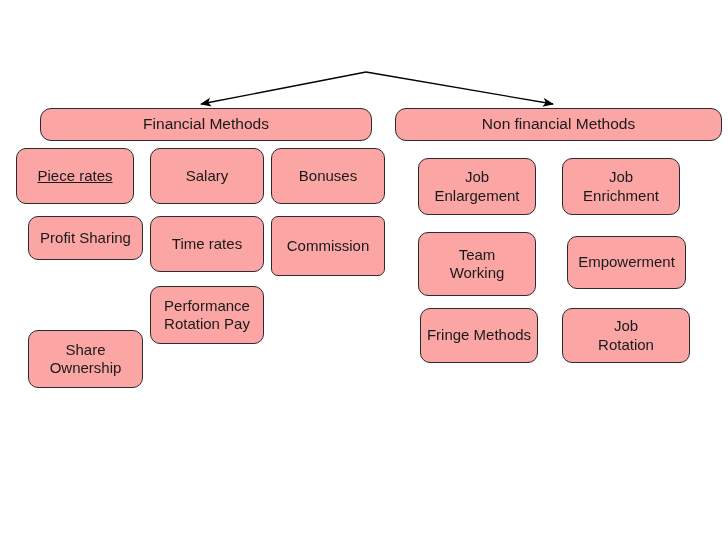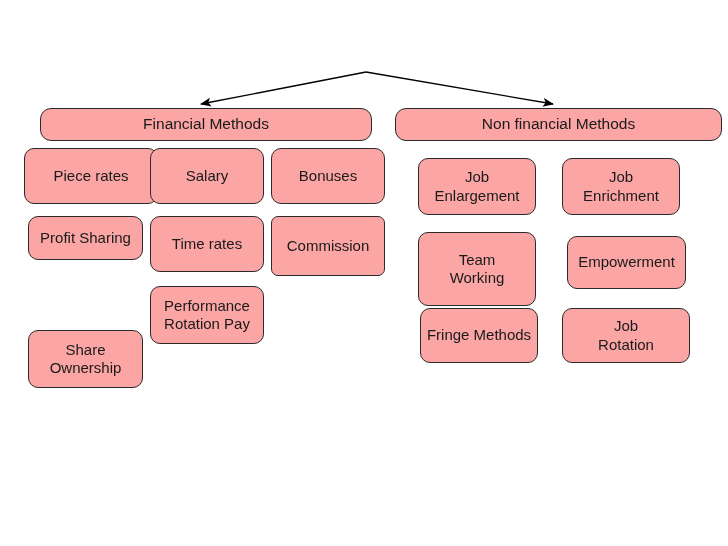--- a/index.html
+++ b/index.html
@@ -69,21 +69,21 @@
       </marker>
     </defs>
     <path d="M 366 72 L 201 104" fill="none" stroke="#000000" stroke-width="1.3" marker-end="url(#arrowhead)"></path>
     <path d="M 366 72 L 553 104" fill="none" stroke="#000000" stroke-width="1.3" marker-end="url(#arrowhead)"></path>
   </svg>
 
   <div class="node header" style="left:40px; top:108px; width:332px; height:33px;">
     <span>Financial Methods</span>
   </div>
 
-  <div class="node leaf" style="left:24px; top:148px; width:134px; height:56px;">
+  <div class="node leaf" style="left:16px; top:148px; width:118px; height:56px;text-decoration:underline;">
     <span>Piece rates</span>
   </div>
   <div class="node leaf" style="left:150px; top:148px; width:114px; height:56px;">
     <span>Salary</span>
   </div>
   <div class="node leaf" style="left:271px; top:148px; width:114px; height:56px;">
     <span>Bonuses</span>
   </div>
 
   <div class="node leaf" style="left:28px; top:216px; width:115px; height:44px;">
@@ -111,21 +111,21 @@
 
   <div class="node leaf" style="left:418px; top:158px; width:118px; height:57px;">
     <span>Job
 Enlargement</span>
   </div>
   <div class="node leaf" style="left:562px; top:158px; width:118px; height:57px;">
     <span>Job
 Enrichment</span>
   </div>
 
-  <div class="node leaf" style="left:418px; top:232px; width:118px; height:74px;">
+  <div class="node leaf" style="left:418px; top:232px; width:118px; height:64px;">
     <span>Team
 Working</span>
   </div>
   <div class="node leaf" style="left:567px; top:236px; width:119px; height:53px;">
     <span>Empowerment</span>
   </div>
 
   <div class="node leaf" style="left:420px; top:308px; width:118px; height:55px;">
     <span>Fringe Methods</span>
   </div>

